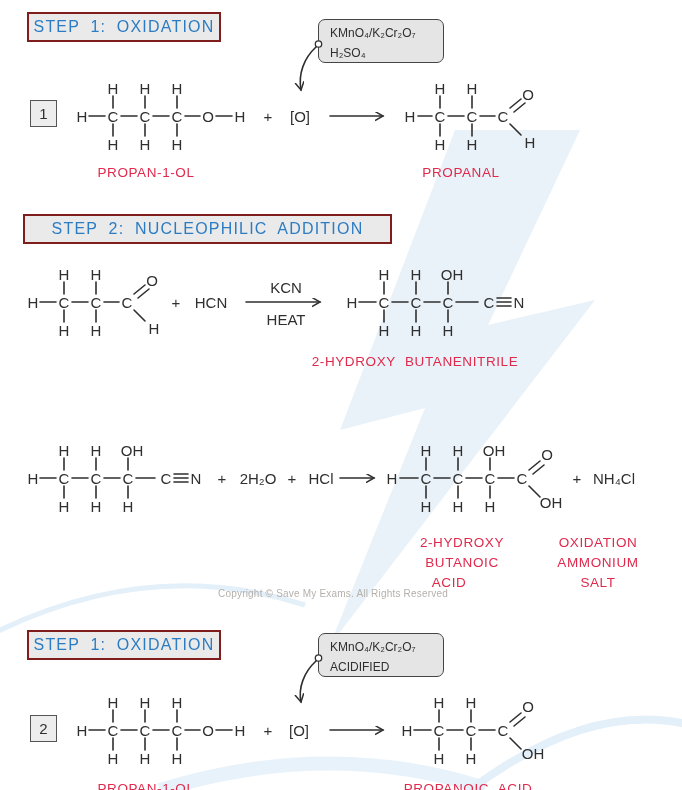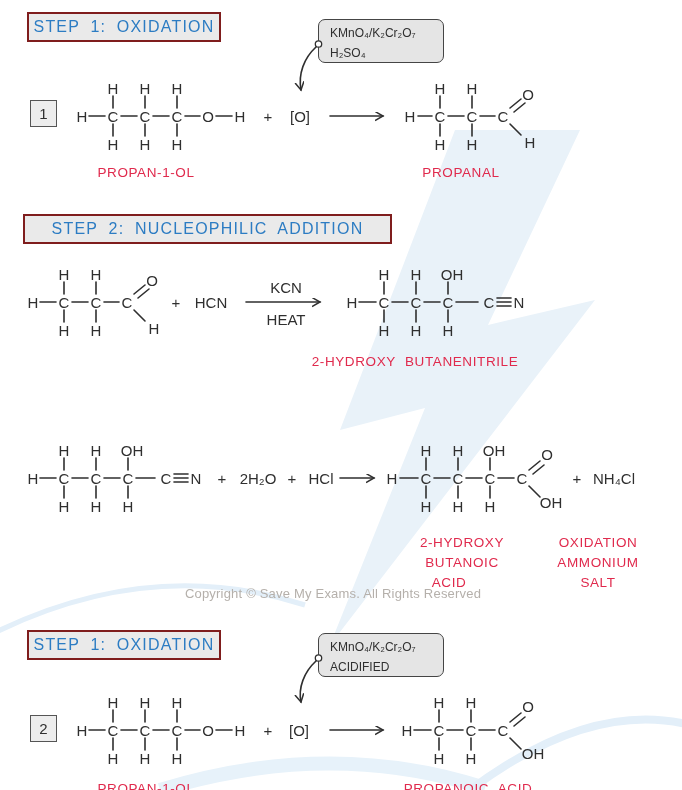--- a/index.html
+++ b/index.html
@@ -28,21 +28,21 @@
     background:#e5e5e5;border:1.6px solid #454545;border-radius:7px;
     padding:3px 4px 0 11px;color:#2f2f2f;font-size:12px;line-height:20px;
     white-space:nowrap;
   }
   .red{
     position:absolute;z-index:1;transform:translate(-50%,-50%);
     color:#e02a4d;font-size:13.5px;letter-spacing:0.6px;word-spacing:5px;white-space:nowrap;
   }
   .copyright{
     position:absolute;z-index:1;transform:translate(-50%,-50%);
-    color:#b5b0ab;font-size:13px;letter-spacing:0.2px;white-space:nowrap;
+    color:#b5b0ab;font-size:10px;letter-spacing:0.2px;white-space:nowrap;
   }
   .atom{font-family:"Liberation Sans",sans-serif;font-size:15px;fill:#2f2f2f;}
   .bond{stroke:#2f2f2f;stroke-width:1.6;fill:none;stroke-linecap:round;}
 </style>
 </head>
 <body>
 
 <div class="page">
 
   <svg class="layer wm" width="682" height="790" viewBox="0 0 682 790">

